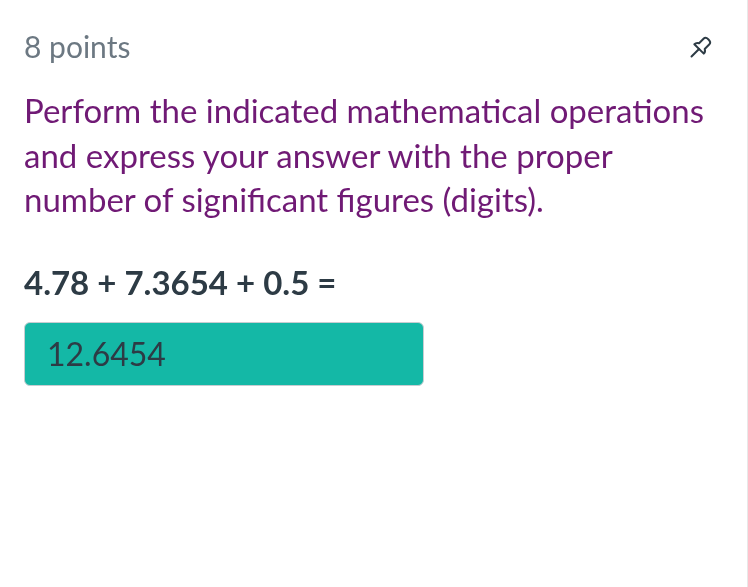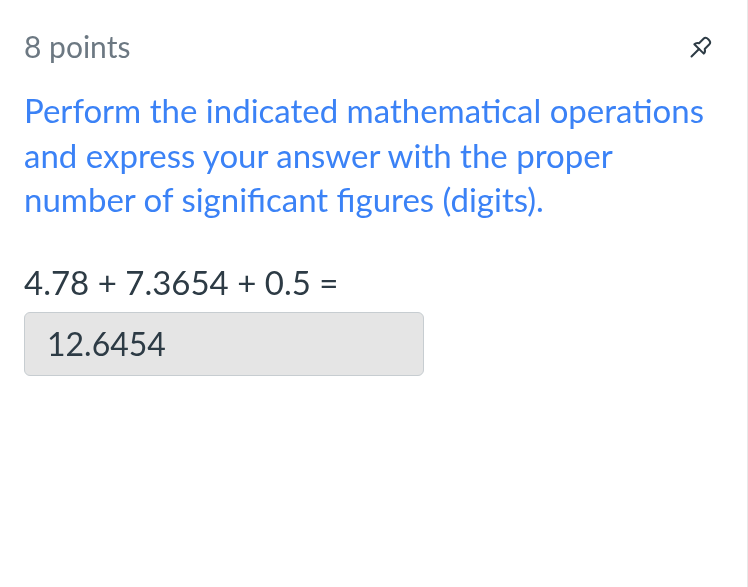--- a/index.html
+++ b/index.html
@@ -31,40 +31,40 @@
       width: 32px;
       height: 32px;
       color: #2d3b45;
       cursor: pointer;
       margin-top: 4px;
       margin-right: 8px;
     }
     .question-text {
       font-size: 33px;
       line-height: 1.35;
-      color: #3b82f6;
+      color: #701a75;
       font-weight: 400;
       margin-bottom: 40px;
     }
     .equation {
       font-size: 33px;
       color: #2d3b45;
-      font-weight: 400;
-      margin-bottom: 10px;
+      font-weight: 700;
+      margin-bottom: 20px;
     }
     .answer-input {
       width: 400px;
       height: 64px;
       border: 1px solid #c7cdd1;
       border-radius: 6px;
       padding: 0 22px;
       font-size: 32px;
       color: #2d3b45;
       font-family: inherit;
-      background: #e5e5e5;
+      background: #14b8a6;
     }
     .right-divider {
       position: absolute;
       right: 0;
       top: 0;
       bottom: 0;
       width: 1px;
       background: #e8e8e8;
     }
   </style>

